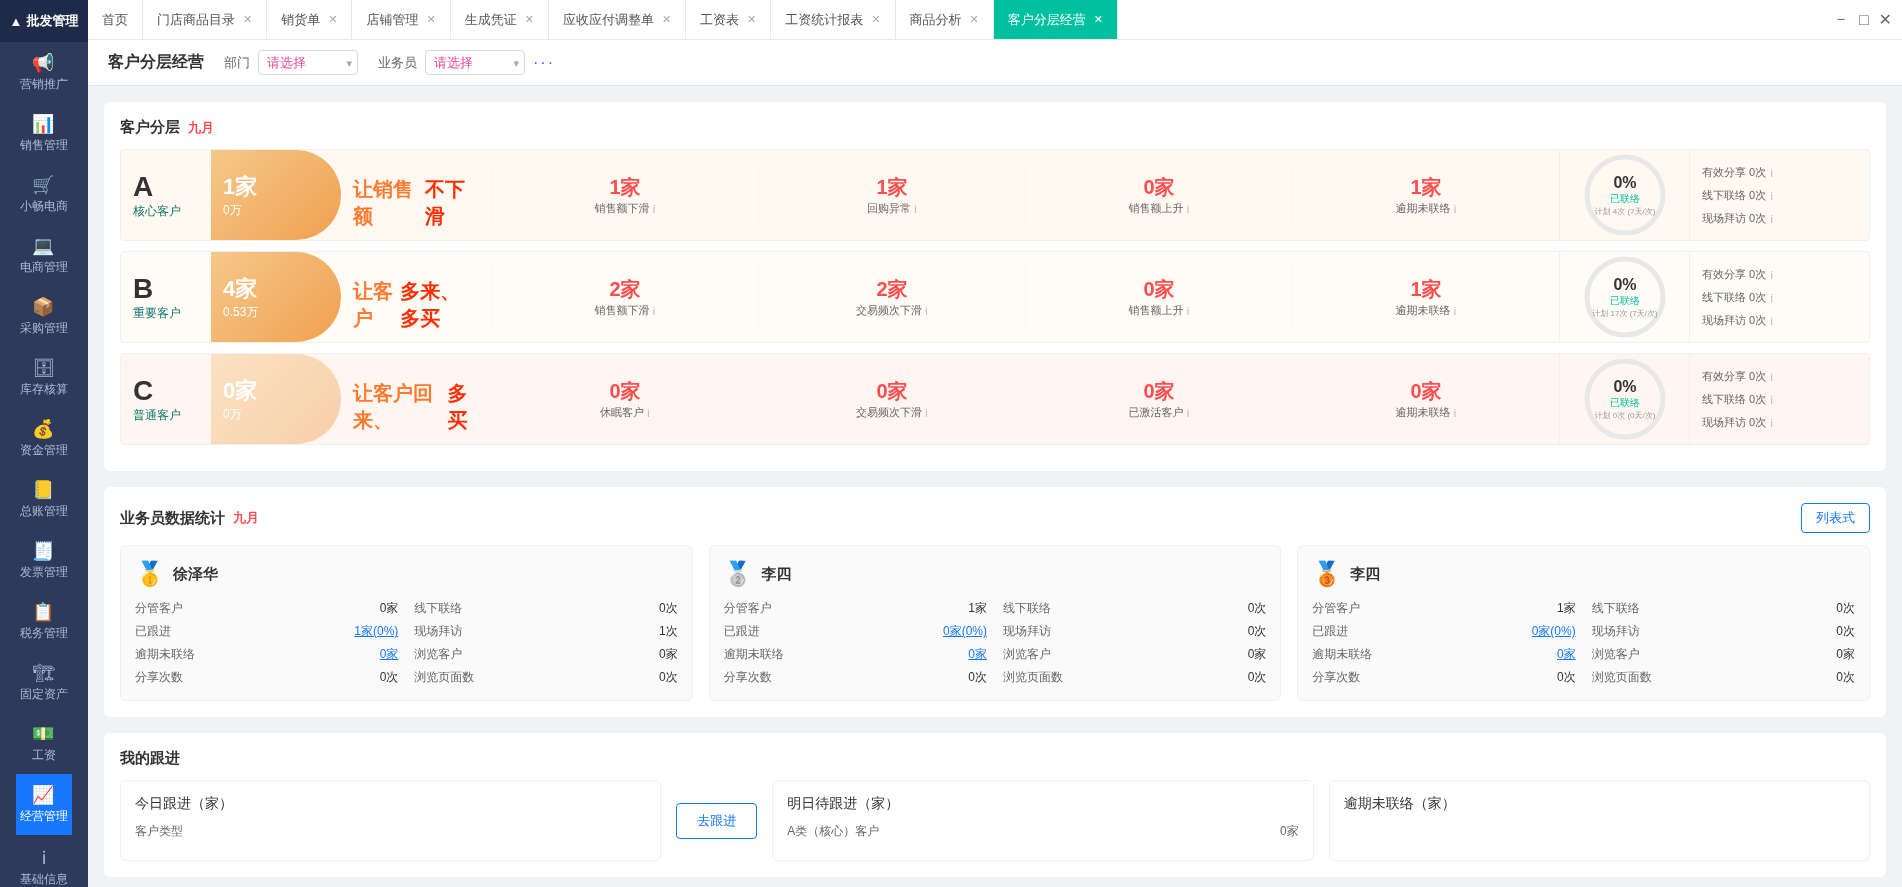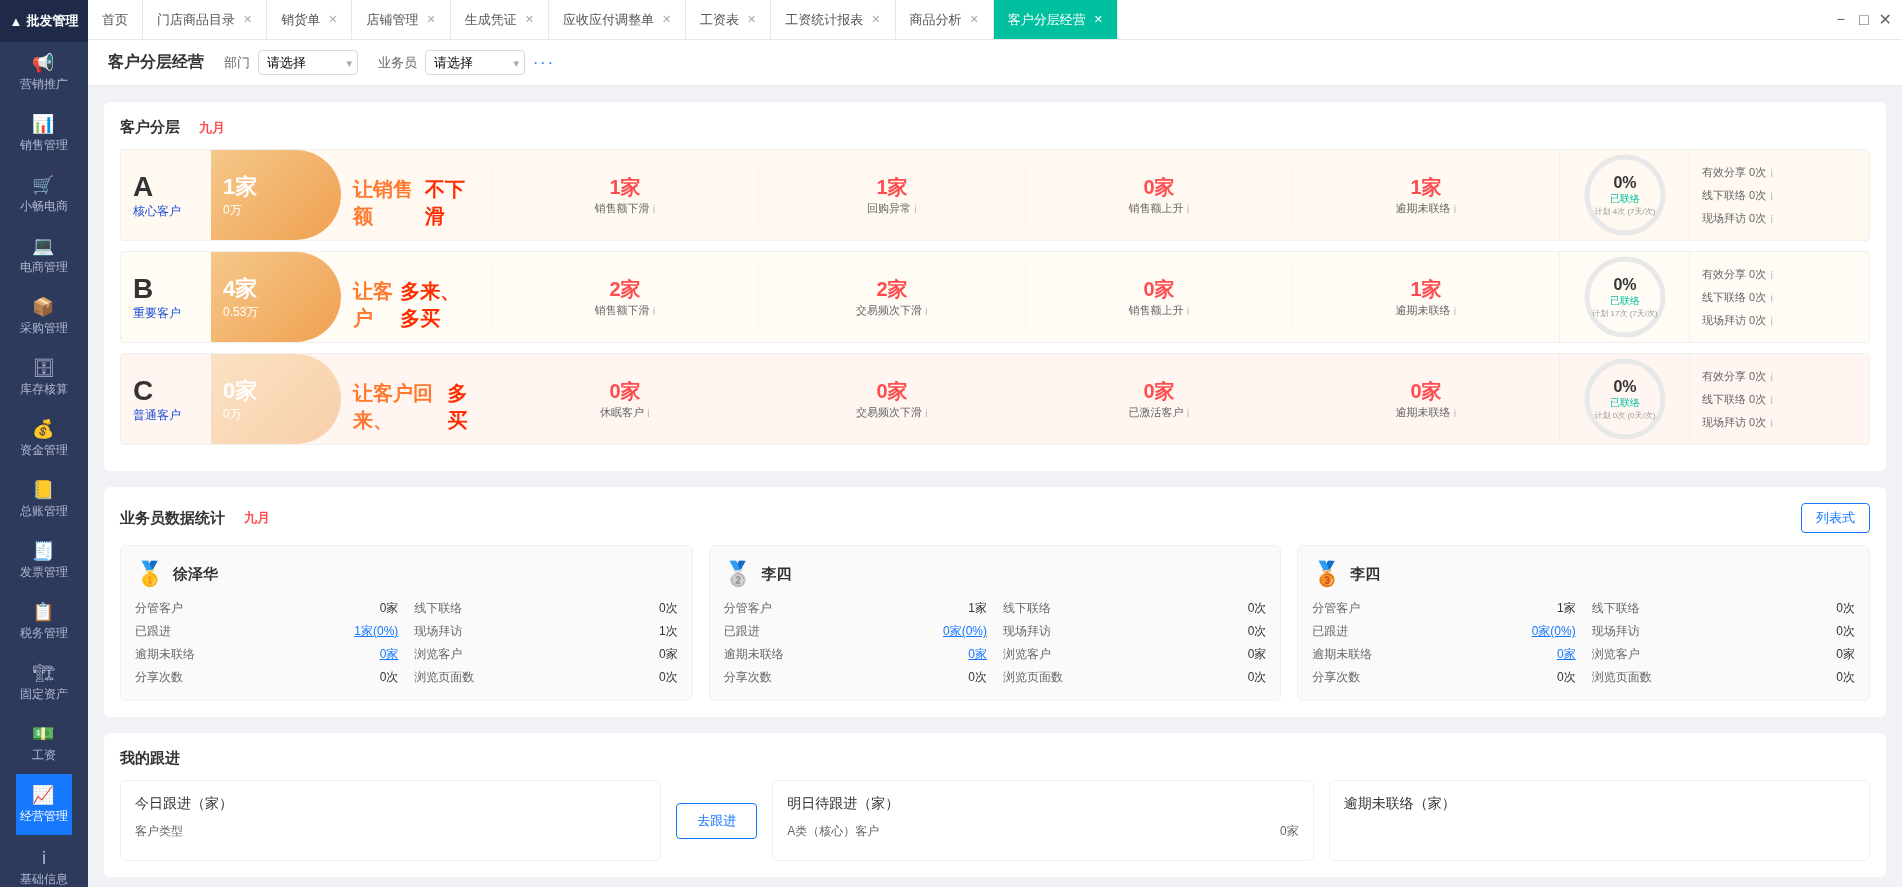--- a/index.html
+++ b/index.html
@@ -99,39 +99,39 @@
       flex-shrink: 0;
     }
     .content-title { font-size: 16px; font-weight: bold; color: #333; }
     .filter-group { display: flex; align-items: center; gap: 8px; }
     .filter-label { color: #666; font-size: 13px; }
     .filter-select {
       border: 1px solid #d9d9d9;
       border-radius: 4px;
       padding: 4px 24px 4px 8px;
       font-size: 13px;
-      color: #000000;
+      color: #ec4899;
       background: #fff;
       cursor: pointer;
       min-width: 100px;
       appearance: none;
       position: relative;
     }
     .filter-select-wrap { position: relative; display: inline-block; }
     .filter-select-wrap::after { content: '▾'; position: absolute; right: 6px; top: 50%; transform: translateY(-50%); color: #aaa; pointer-events: none; font-size: 11px; }
     .filter-dots { color: #1677ff; cursor: pointer; font-size: 16px; letter-spacing: 2px; }
 
     
     .content-body { flex: 1; overflow-y: auto; padding: 16px; }
     .content-body::-webkit-scrollbar { width: 6px; }
     .content-body::-webkit-scrollbar-thumb { background: #ccc; border-radius: 3px; }
 
     
     .section { background: #fff; border-radius: 6px; padding: 16px; margin-bottom: 16px; }
-    .section-header { display: flex; align-items: center; gap: 19px; margin-bottom: 12px; }
+    .section-header { display: flex; align-items: center; gap: 8px; margin-bottom: 12px; }
     .section-title { font-size: 15px; font-weight: bold; color: #333; }
     .section-month { color: #ff4d4f; font-size: 13px; font-weight: bold; }
     .section-header-right { margin-left: auto; }
 
     
     .tier-row {
       display: flex;
       align-items: stretch;
       border: 1px solid #f0f0f0;
       border-radius: 4px;
@@ -141,21 +141,21 @@
     }
     .tier-label-cell {
       width: 90px;
       padding: 16px 12px;
       display: flex;
       flex-direction: column;
       justify-content: center;
       flex-shrink: 0;
     }
     .tier-label-letter { font-size: 28px; font-weight: bold; color: #333; }
-    .tier-label-name { font-size: 12px; color: #1d4ed8; }
+    .tier-label-name { font-size: 12px; color: #0f766e; }
     .tier-count-cell {
       width: 130px;
       padding: 10px 12px;
       display: flex;
       flex-direction: column;
       justify-content: center;
       flex-shrink: 0;
       border-radius: 0 50px 50px 0;
     }
     .tier-count-cell.tier-a { background: linear-gradient(135deg, #f5c88a, #f0a050); }

